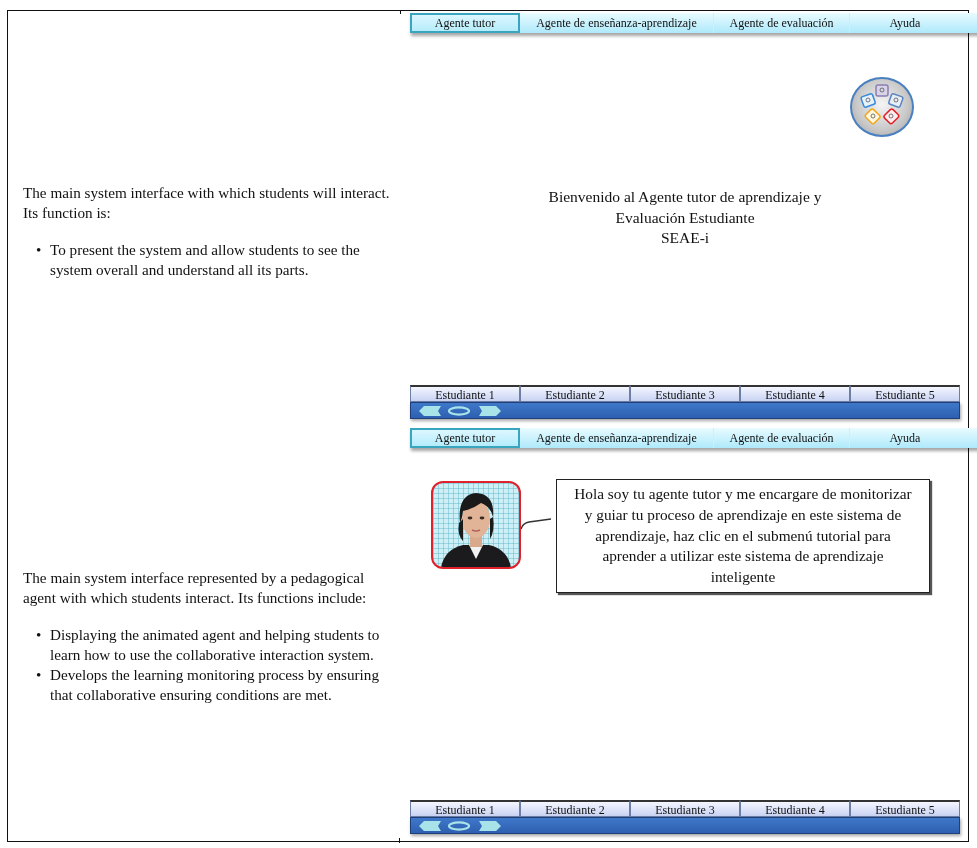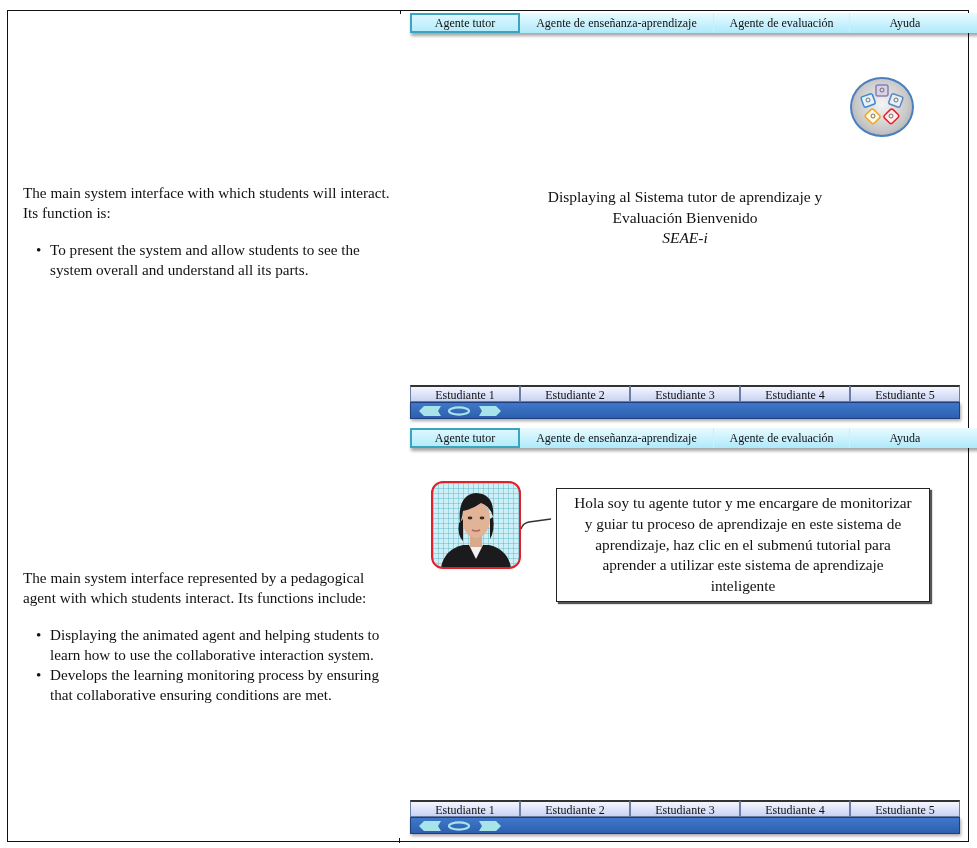--- a/index.html
+++ b/index.html
@@ -34,21 +34,21 @@
   .topnav .t2 { width: 194px; }
   .topnav .t3 { width: 136px; }
   .topnav .t4 { width: 110px; border-right: none; }
 
   .logo { position: absolute; left: 440px; top: 64px; width: 64px; height: 60px; border-radius: 50%;
           background: radial-gradient(circle at 50% 45%, #f5f5f5 0%, #c8c8c8 60%, #9a9a9a 100%);
           border: 2px solid #4a7fc0; box-sizing: border-box; }
 
   .welcome { position: absolute; left: 60px; top: 174px; width: 430px; text-align: center;
              font-size: 15.5px; line-height: 20.5px; }
-  .welcome .acr { font-style: italic; display: block; }
+  .welcome .acr { display: block; }
 
   .bottombar { position: absolute; left: 0; width: 550px; height: 34px; }
   .screen-1 .bottombar { top: 372px; }
   .screen-2 .bottombar { top: 372px; }
   .students { display: flex; height: 17px; border-radius: 6px; }
   .students .st { flex: 1; font-size: 12px; text-align: center; line-height: 17px; cursor: pointer;
                   background: linear-gradient(#f4f6ff, #c9d3f2);
                   border: 1px solid #6c7ea4; border-top: 2px solid #333; box-sizing: border-box; }
   .navstrip { height: 17px; background: linear-gradient(#3f78c9, #2e5fb0); position: relative;
               border: 1px solid #1e3f7a; box-sizing: border-box; box-shadow: 1px 2px 3px rgba(0,0,0,0.35); }
@@ -58,21 +58,21 @@
   .arr-right { left: 68px; }
 
   
   .agent-photo { position: absolute; left: 21px; top: 53px; width: 90px; height: 88px;
                  border: 2px solid #e0202a; border-radius: 12px; box-sizing: border-box; overflow: hidden;
                  background-color: #cdeff5;
                  background-image: linear-gradient(rgba(90,180,200,0.45) 1px, transparent 1px),
                                    linear-gradient(90deg, rgba(90,180,200,0.45) 1px, transparent 1px);
                  background-size: 5px 5px; }
   .connector { position: absolute; left: 111px; top: 88px; width: 30px; height: 14px; }
-  .speech { position: absolute; left: 146px; top: 60px; width: 374px; height: 114px;
+  .speech { position: absolute; left: 146px; top: 51px; width: 374px; height: 114px;
             border: 1.5px solid #222; box-sizing: border-box; box-shadow: 2px 2px 1px #555;
             background: #fff; display: flex; align-items: center; justify-content: center;
             text-align: center; font-size: 15.3px; line-height: 20.8px; padding: 0 14px; }
 </style>
 </head>
 <body>
 
 <div class="table-frame"></div>
 <div class="col-tick-top"></div>
 <div class="col-tick-bot"></div>
@@ -101,22 +101,22 @@
       <rect x="33" y="32" width="12" height="11" rx="2" fill="#ffecec" stroke="#e0202a" stroke-width="1.5" transform="rotate(-45 39 37)"></rect>
       <circle cx="30" cy="11" r="2" fill="none" stroke="#555" stroke-width="0.8"></circle>
       <circle cx="16" cy="21" r="2" fill="none" stroke="#555" stroke-width="0.8"></circle>
       <circle cx="44" cy="21" r="2" fill="none" stroke="#555" stroke-width="0.8"></circle>
       <circle cx="21" cy="37" r="2" fill="none" stroke="#555" stroke-width="0.8"></circle>
       <circle cx="39" cy="37" r="2" fill="none" stroke="#555" stroke-width="0.8"></circle>
     </svg>
   </div>
 
   <div class="welcome">
-    <span>Displaying al Sistema tutor de aprendizaje y</span><br>
-    <span>Evaluación Bienvenido</span>
+    <span>Bienvenido al Agente tutor de aprendizaje y</span><br>
+    <span>Evaluación Estudiante</span>
     <span class="acr">SEAE-i</span>
   </div>
 
   <div class="bottombar">
     <div class="students">
       <div class="st">Estudiante 1</div>
       <div class="st">Estudiante 2</div>
       <div class="st">Estudiante 3</div>
       <div class="st">Estudiante 4</div>
       <div class="st">Estudiante 5</div>

